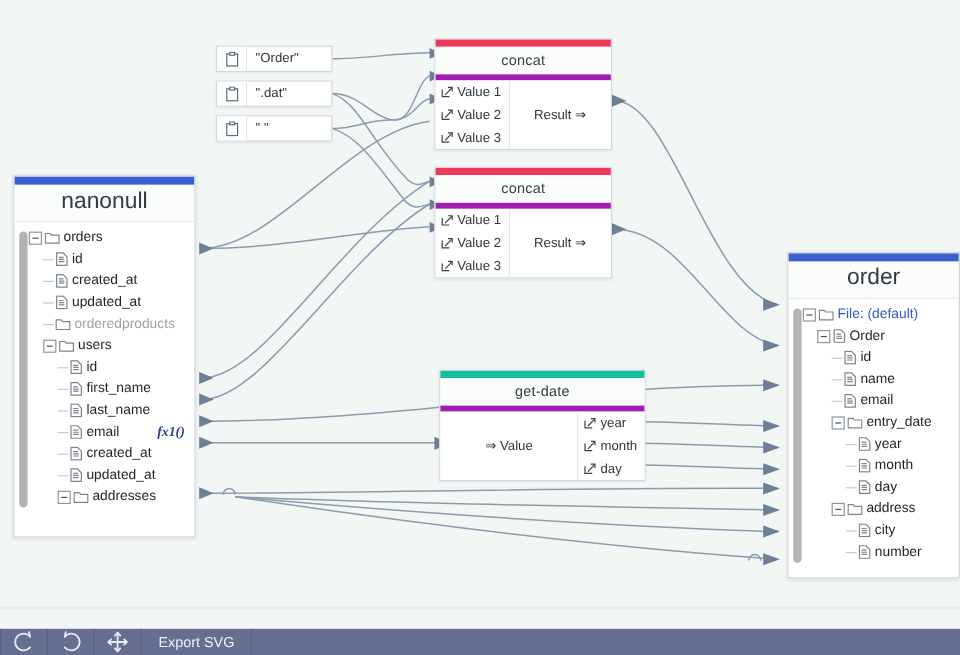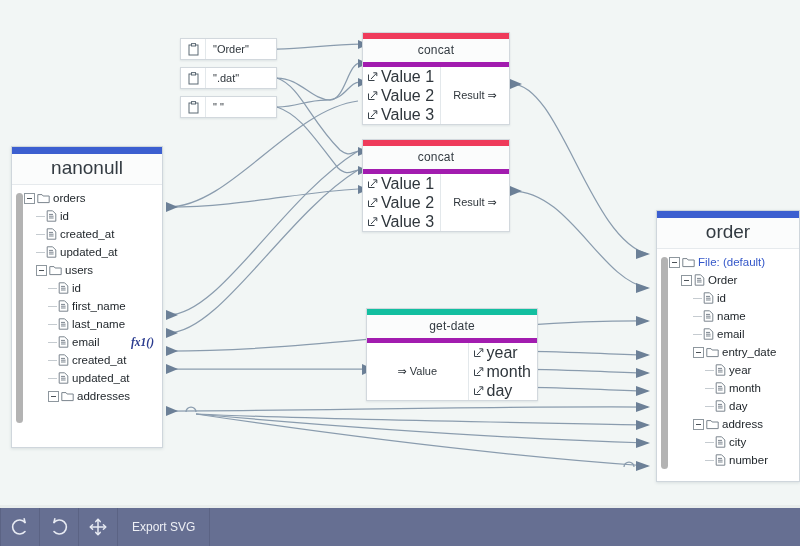--- a/index.html
+++ b/index.html
@@ -33,21 +33,21 @@
     padding:4px 0 5px;
     background:#fbfcfc;
     border-bottom:5px solid #a21caf;
     font-weight:400;
     letter-spacing:.2px;
   }
   .node-body{display:flex;background:#fff;}
   .ports{display:flex;flex-direction:column;}
   .port{
     display:flex;align-items:center;gap:3px;
-    font-size:16px;color:#2f363c;
+    font-size:11px;color:#2f363c;
     padding:2px 6px 2px 4px;
     height:19px;box-sizing:border-box;
     white-space:nowrap;
   }
   .ports.in{border-right:1px solid #e3e8eb;}
   .ports.out{border-left:1px solid #e3e8eb;}
   .result-cell{
     display:flex;align-items:center;justify-content:center;
     font-size:11px;color:#2f363c;flex:1;padding:0 10px;white-space:nowrap;
   }
@@ -102,21 +102,21 @@
     width:9px;height:9px;border:1px solid #8e979e;background:#fff;
     display:inline-flex;align-items:center;justify-content:center;
     font-size:9px;line-height:7px;color:#4b5258;margin-right:2px;flex:0 0 auto;
   }
   .toggle i{display:block;width:5px;height:1px;background:#4b5258;}
   .guide{display:inline-block;width:9px;height:1px;background:#c5cbd0;margin-right:1px;flex:0 0 auto;}
   .blue .lbl{color:#3457c9;}
 
   
   #toolbar{
-    position:absolute;left:0;bottom:0;width:800px;height:38px;
+    position:absolute;left:0;bottom:0;width:800px;height:22px;
     background:#666f92;display:flex;align-items:stretch;
   }
   .tbtn{
     width:38px;display:flex;align-items:center;justify-content:center;
     border-right:1px solid #5b6384;cursor:pointer;
   }
   .tbtn:first-child{border-left:1px solid #5b6384;}
   .tbtn-label{
     display:flex;align-items:center;padding:0 14px;color:#eef0f6;font-size:12px;
     border-right:1px solid #5b6384;cursor:pointer;white-space:nowrap;
@@ -378,20 +378,28 @@
         </div>
         <div class="trow">
           <span class="ind" style="width:24px"></span>
           <span class="guide"></span>
           <svg width="11" height="12" viewBox="0 0 11 12" fill="none" stroke="#7b858e" stroke-width="1">
             <path d="M1.2 0.8h5.4l3.2 3.2v7.2H1.2z" fill="#fff"></path>
             <path d="M3 4.4h4M3 6.2h4.6M3 8h4.6"></path>
           </svg>
           <span class="lbl">updated_at</span>
         </div>
+        <div class="trow dim">
+          <span class="ind" style="width:24px"></span>
+          <span class="guide"></span>
+          <svg width="13" height="11" viewBox="0 0 13 11" fill="none" stroke="#7b858e" stroke-width="1">
+            <path d="M0.8 9.6V1.6h4.2l1.1 1.4h6.1v6.6z" fill="#fff"></path>
+          </svg>
+          <span class="lbl">orderedproducts</span>
+        </div>
         <div class="trow">
           <span class="ind" style="width:24px"></span>
           <span class="toggle">
             <i></i>
           </span>
           <svg width="13" height="11" viewBox="0 0 13 11" fill="none" stroke="#7b858e" stroke-width="1">
             <path d="M0.8 9.6V1.6h4.2l1.1 1.4h6.1v6.6z" fill="#fff"></path>
           </svg>
           <span class="lbl">users</span>
         </div>

